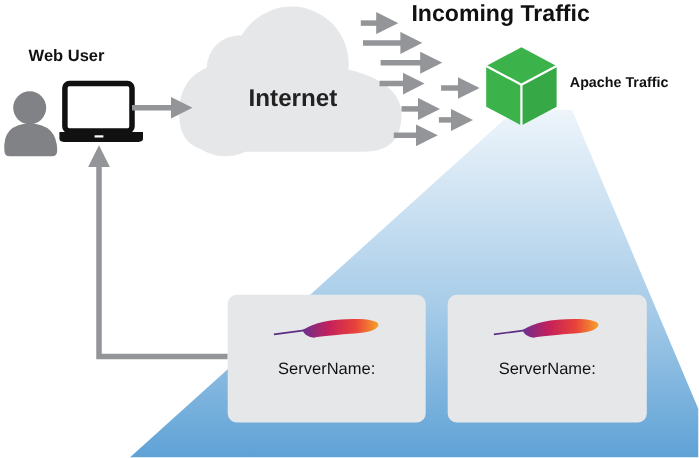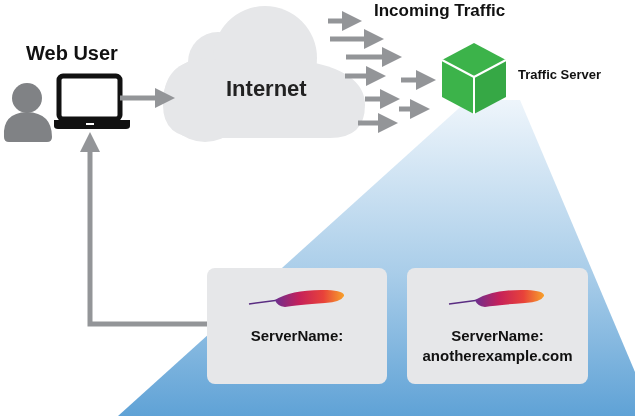--- a/index.html
+++ b/index.html
@@ -1,26 +1,26 @@
 <!DOCTYPE html>
 <html><head>
 <meta charset="utf-8">
 <style>
   html, body { margin:0; padding:0; background:#ffffff; }
   body { width:635px; height:416px; position:relative; overflow:hidden; font-family:"Liberation Sans", sans-serif; }
   svg.diagram { position:absolute; left:0; top:0; }
   .lbl { position:absolute; font-weight:bold; color:#111; white-space:nowrap; }
-  .title-web { left:26px; top:42px; font-size:20px; }
+  .title-web { left:26px; top:42px; font-size:15px; }
   .title-internet { left:226px; top:76px; font-size:22px; color:#222; }
-  .title-traffic { left:374px; top:1px; font-size:17px; }
+  .title-traffic { left:374px; top:1px; font-size:21px; }
   .title-apache { left:518px; top:67px; font-size:13px; }
   .vhost { position:absolute; background:#e6e7e9; border-radius:8px; }
   .vhost1 { left:207px; top:268px; width:180px; height:116px; }
   .vhost2 { left:407px; top:268px; width:181px; height:116px; }
-  .vhost .name { position:absolute; left:0; right:0; text-align:center; font-weight:bold; font-size:15px; color:#111; line-height:21px; }
+  .vhost .name { position:absolute; left:0; right:0; text-align:center; font-weight:normal; font-size:15px; color:#111; line-height:21px; }
   .vhost .k { top:57px; }
   .vhost .v { top:77px; }
   .vhost .feather { position:absolute; left:40px; top:18px; }
 </style>
 </head>
 <body>
 
 <svg class="diagram" width="635" height="416" viewBox="0 0 635 416">
   <defs>
     <linearGradient id="beam" x1="0" y1="0" x2="0" y2="1">
@@ -79,30 +79,29 @@
     <polygon points="442,60 474,77 474,114 442,97" fill="#3cb34a"></polygon>
     <polygon points="506,60 474,77 474,114 506,97" fill="#36a845"></polygon>
     <polyline points="442,60 474,77 506,60" fill="none" stroke="#fff" stroke-width="2"></polyline>
     <line x1="474" y1="77" x2="474" y2="114" stroke="#fff" stroke-width="2"></line>
   </g>
 </svg>
 
 <div class="lbl title-web">Web User</div>
 <div class="lbl title-internet">Internet</div>
 <div class="lbl title-traffic">Incoming Traffic</div>
-<div class="lbl title-apache">Traffic Server</div>
+<div class="lbl title-apache">Apache Traffic</div>
 
 <div class="vhost vhost1">
   <svg class="feather" width="100" height="24" viewBox="0 0 100 24">
     <path d="M2,18 L40,13" stroke="#5a2d82" stroke-width="1.5"></path>
     <path d="M28,14 Q45,3 80,4 Q98,5 97,10 Q94,16 78,17 Q50,19 38,21 Q30,20 28,14 z" fill="url(#feather)"></path>
   </svg>
   <div class="name k">ServerName:</div>
 </div>
 
 <div class="vhost vhost2">
   <svg class="feather" width="100" height="24" viewBox="0 0 100 24">
     <path d="M2,18 L40,13" stroke="#5a2d82" stroke-width="1.5"></path>
     <path d="M28,14 Q45,3 80,4 Q98,5 97,10 Q94,16 78,17 Q50,19 38,21 Q30,20 28,14 z" fill="url(#feather)"></path>
   </svg>
   <div class="name k">ServerName:</div>
-  <div class="name v">anotherexample.com</div>
 </div>
 
 </body></html>

